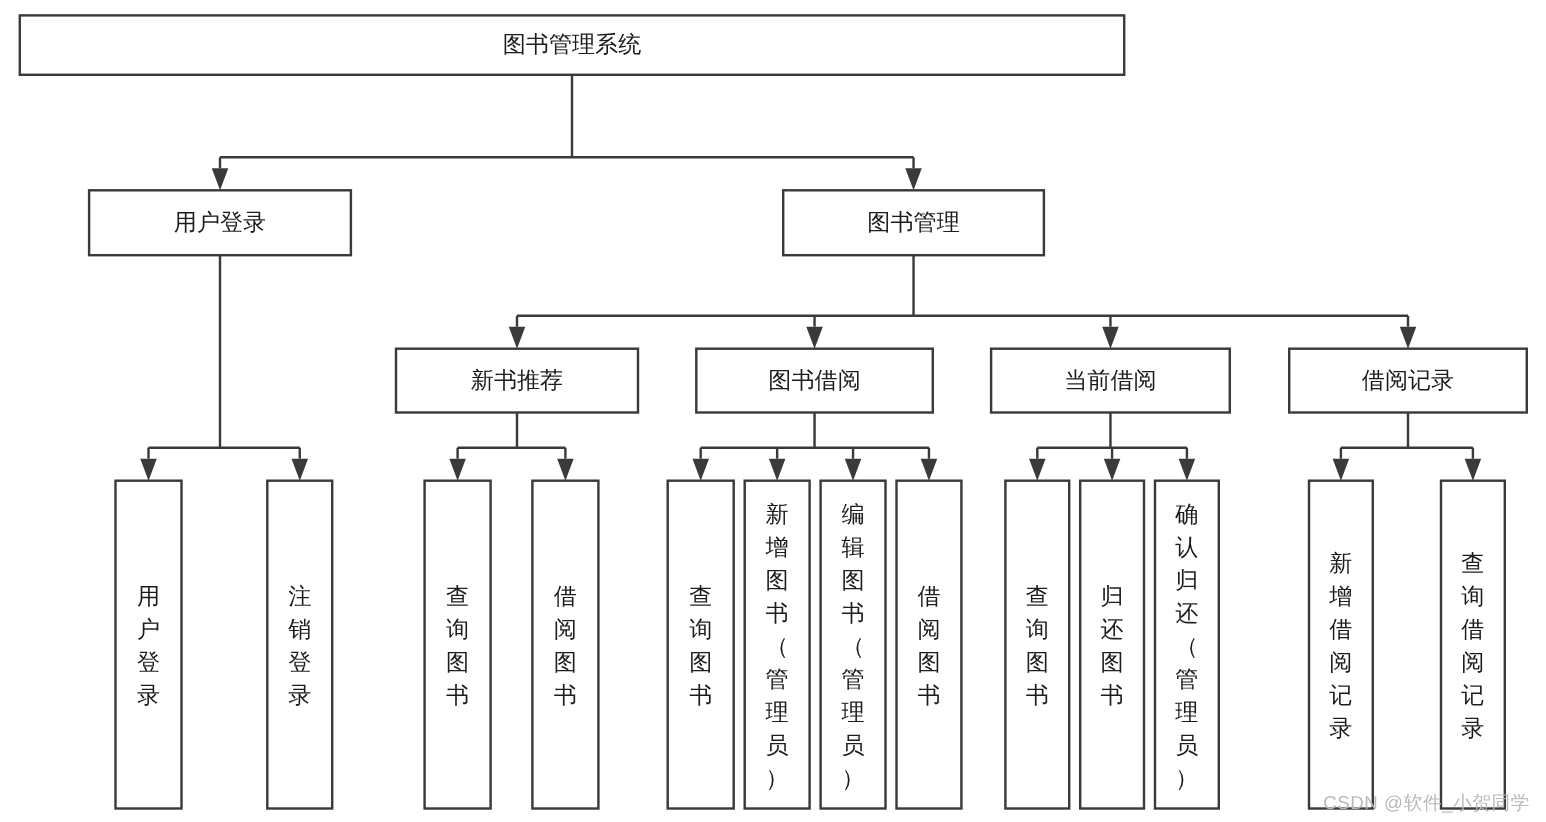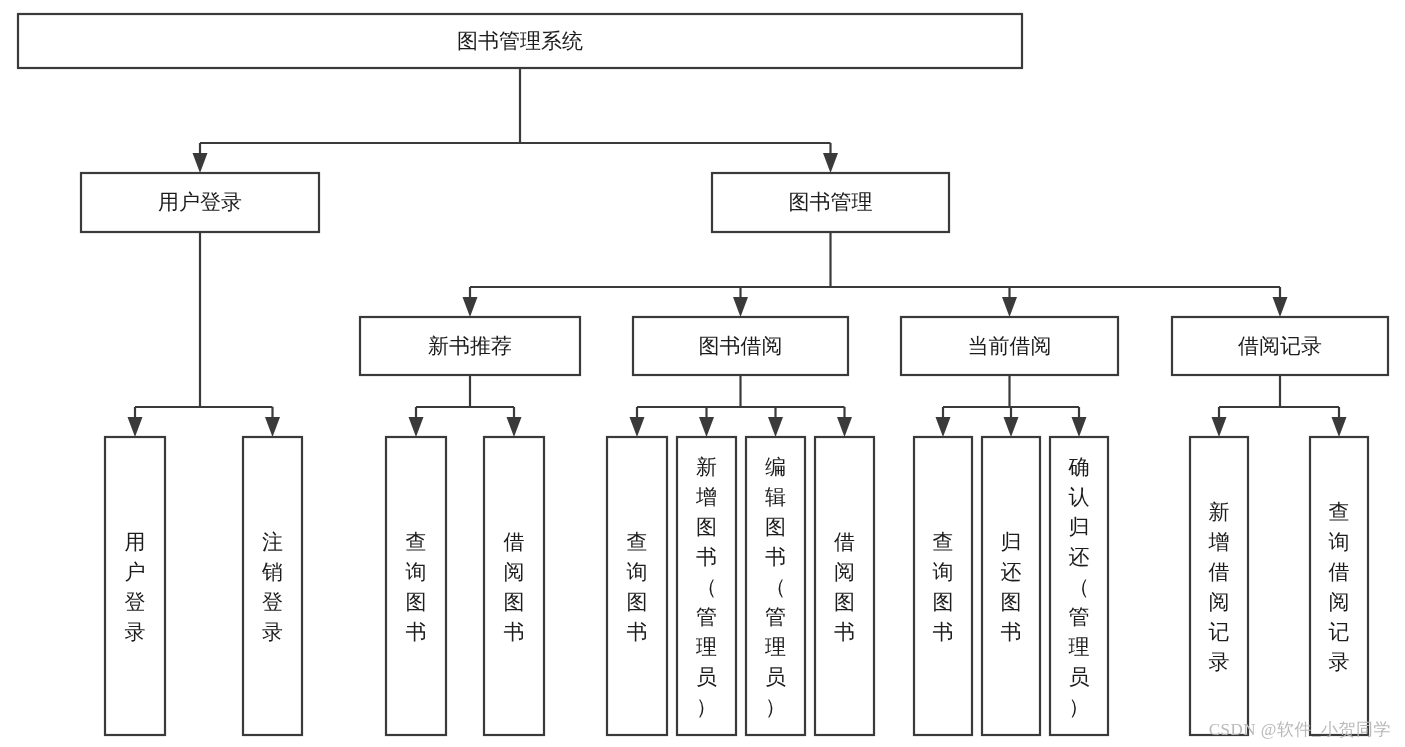--- a/index.html
+++ b/index.html
@@ -49,21 +49,21 @@
   .node-label-v {
     font-family: "Liberation Sans", "DejaVu Sans", sans-serif;
     font-size: 21px;
     fill: #1c1c1c;
     text-anchor: middle;
   }
   .watermark-text {
     position: absolute;
     right: 14px;
     bottom: 6px;
-    font-family: Liberation Serif, serif;
+    font-family: Liberation Sans, sans-serif;
     font-size: 17px;
     color: #b9b9b9;
     letter-spacing: 0.5px;
     white-space: nowrap;
     user-select: none;
   }
 </style>
 </head>
 <body>
 

